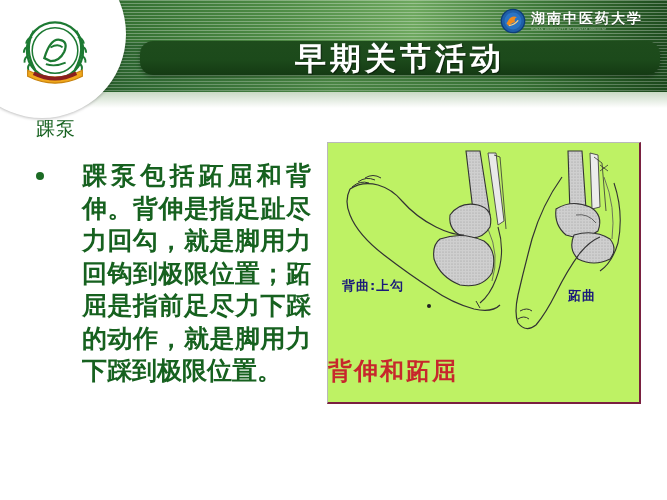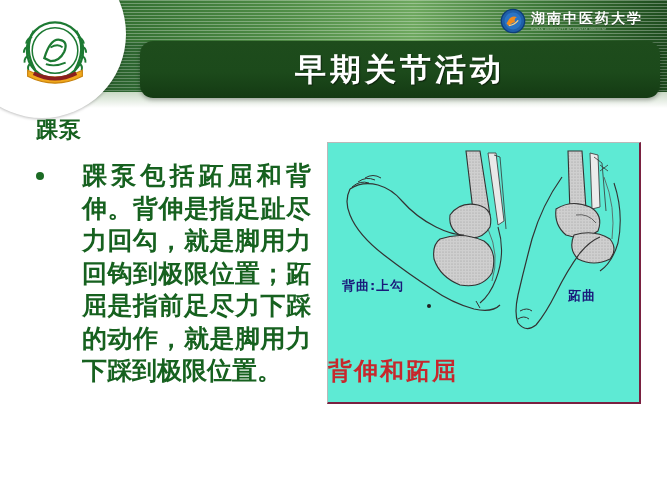--- a/index.html
+++ b/index.html
@@ -49,21 +49,21 @@
     position: absolute;
     left: 0; top: 92px;
     width: 667px; height: 16px;
     background: linear-gradient(to bottom, rgba(120,160,110,0.40), rgba(255,255,255,0));
   }
 
   
   #title-bar {
     position: absolute;
     left: 140px; top: 41px;
-    width: 520px; height: 57px;
+    width: 520px; height: 34px;
     background: linear-gradient(to bottom, #1e4c1c 0%, #1c4a1b 55%, #143a13 100%);
     border-radius: 13px;
     box-shadow: 0 2px 4px rgba(0,0,0,0.30);
     display: flex;
     align-items: center;
     justify-content: center;
   }
   #title-text {
     color: #ffffff;
     font-size: 31px;
@@ -117,22 +117,22 @@
     white-space: nowrap;
     margin-top: 2px;
     transform: scaleY(0.9);
   }
 
   
   #body-heading {
     position: absolute;
     left: 36px; top: 118px;
     color: #16611f;
-    font-size: 22px;
-    font-weight: bold;
+    font-size: 19px;
+    font-weight: normal;
     letter-spacing: 1px;
     line-height: 1.1;
   }
   #bullet-block {
     position: absolute;
     left: 36px; top: 160px;
     width: 275px;
     display: flex;
     align-items: flex-start;
   }
@@ -153,21 +153,21 @@
     text-align: justify;
     text-justify: inter-character;
     margin-left: 28px;
   }
 
   
   #image-panel {
     position: absolute;
     left: 327px; top: 142px;
     width: 314px; height: 262px;
-    background: #5eead4;
+    background: #bef264;
     border-top: 1px solid #b9b9b9;
     border-left: 1px solid #b9b9b9;
     border-right: 2px solid #7a2040;
     border-bottom: 2px solid #7a2040;
     box-sizing: border-box;
     overflow: hidden;
   }
   #anatomy-svg { position: absolute; left: 0; top: 0; }
   .diag-label {
     position: absolute;

